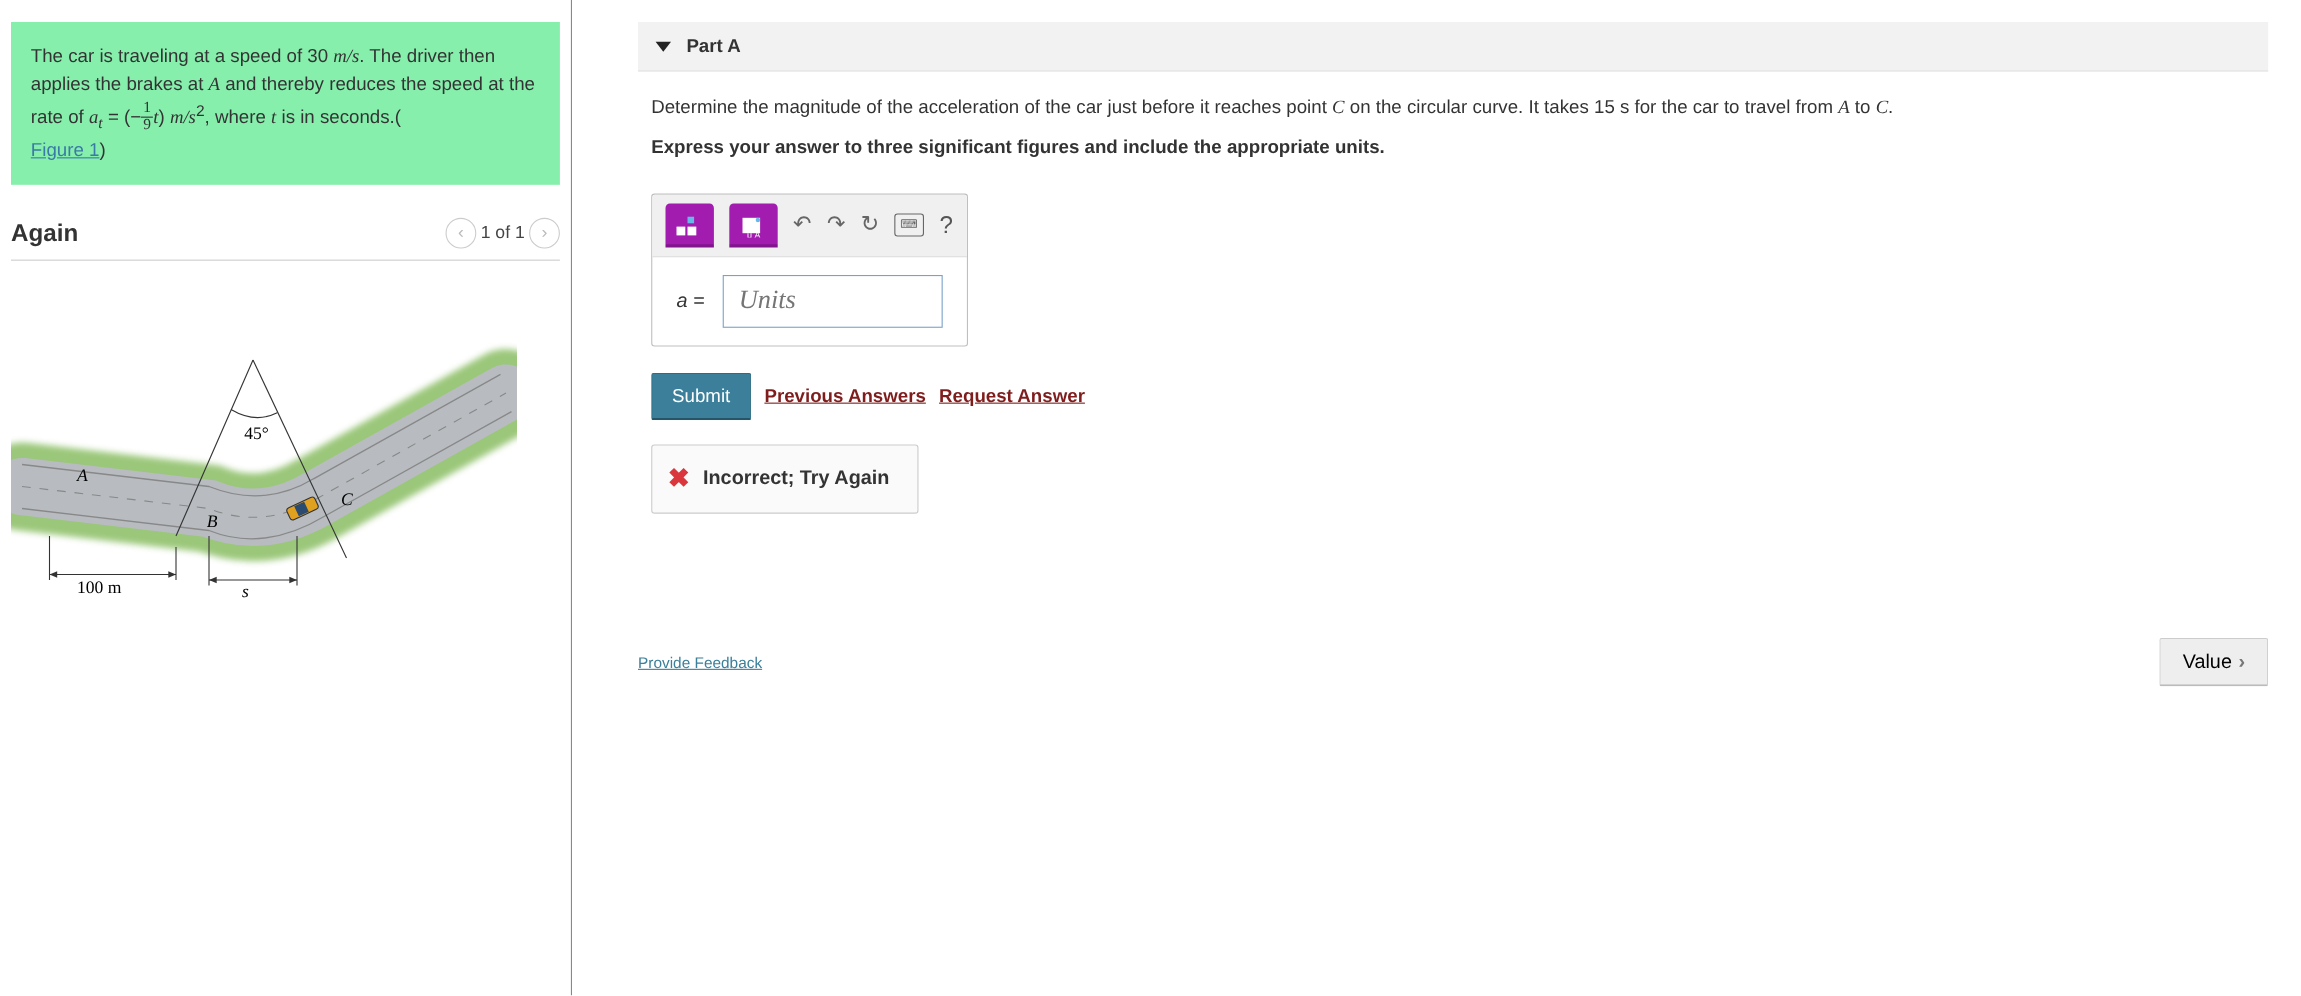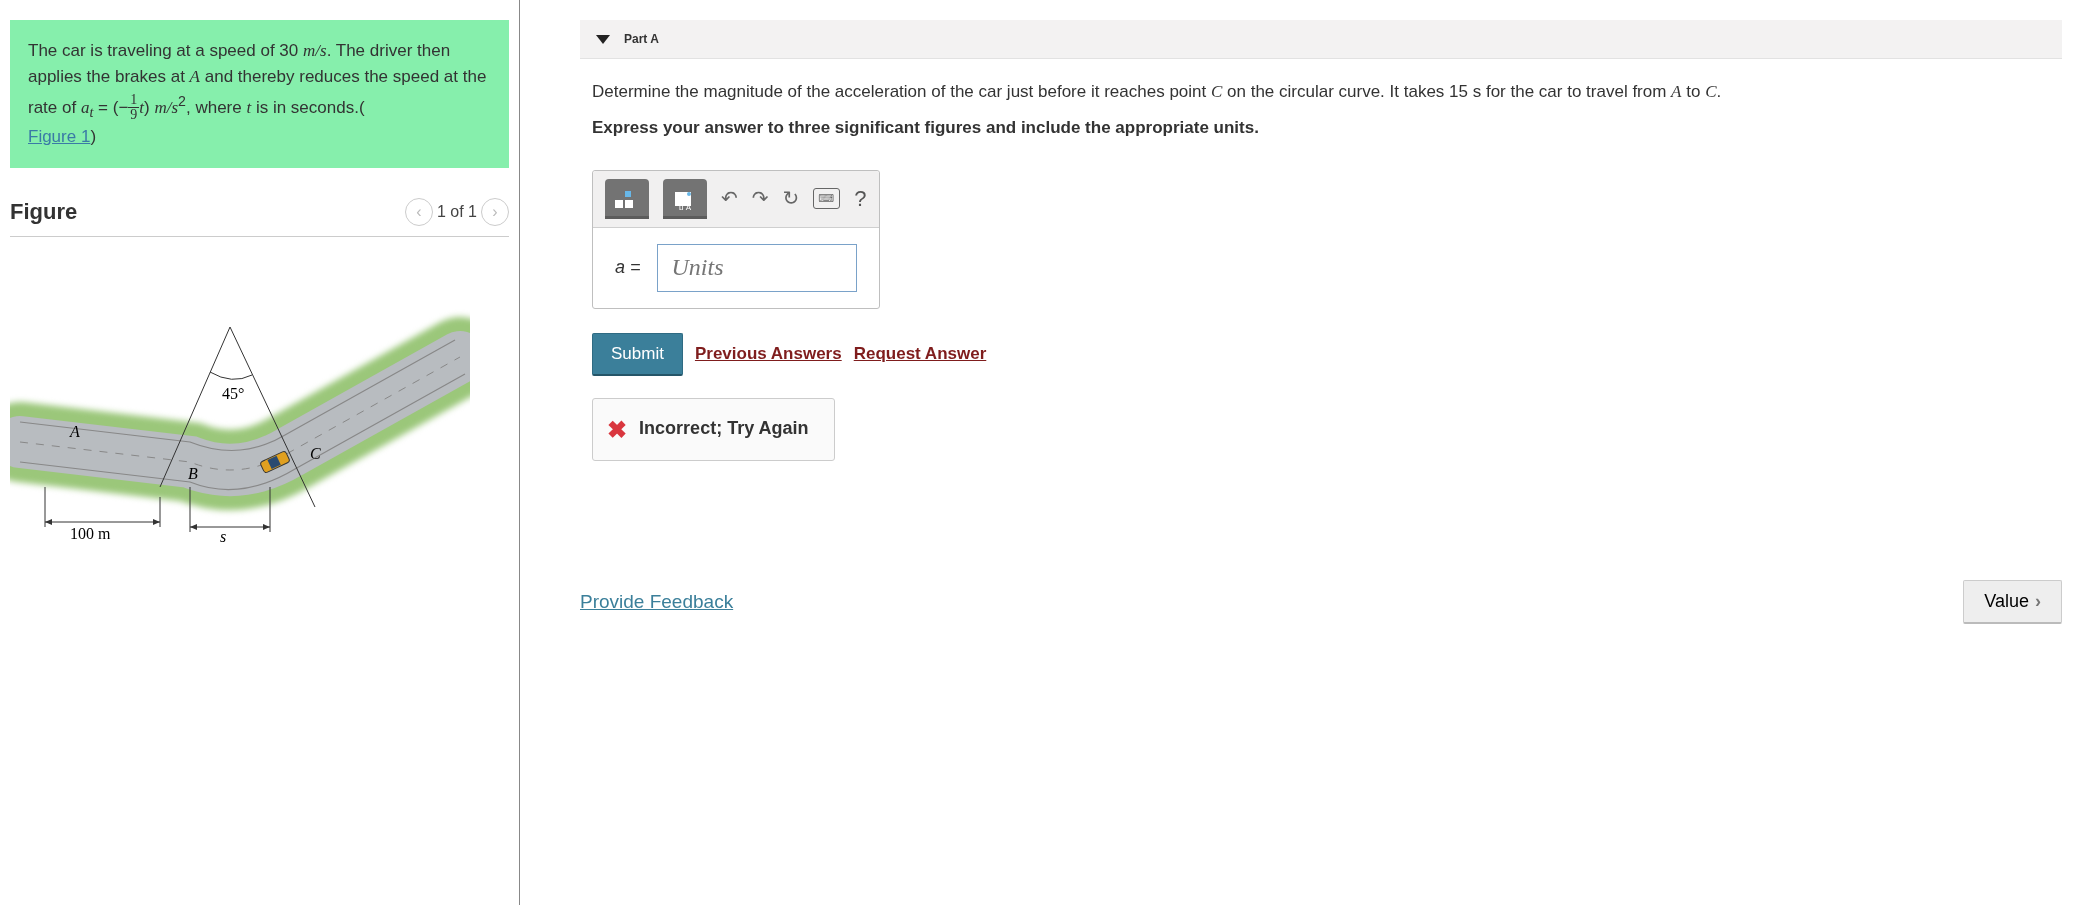--- a/index.html
+++ b/index.html
@@ -79,21 +79,21 @@
     padding: 12px 16px;
     border-bottom: 1px solid #e2e2e2;
     margin-bottom: 20px;
   }
   .part-header .caret {
     width: 0; height: 0;
     border-left: 7px solid transparent;
     border-right: 7px solid transparent;
     border-top: 9px solid #222;
   }
-  .part-header .title { font-weight: bold; font-size: 12px; }
+  .part-header .title { font-weight: bold; font-size: 17px; }
   .question-text {
     font-size: 17px;
     line-height: 1.55;
     padding-left: 12px;
   }
   .question-text p { margin-bottom: 10px; }
   .bold-instr { font-weight: bold; }
 
   .answer-box {
     border: 1px solid #bfbfbf;
@@ -106,21 +106,21 @@
     background: #f1f0f0;
     border-bottom: 1px solid #cfcfcf;
     padding: 8px 12px;
     display: flex;
     align-items: center;
     gap: 14px;
     border-radius: 3px 3px 0 0;
   }
   .tb-btn {
     width: 44px; height: 40px;
-    background: #737373;
+    background: #a21caf;
     border-radius: 4px 4px 0 0;
     display:flex;align-items:center;justify-content:center;
     color:#fff;font-size:12px;
     position:relative;
     box-shadow: inset 0 -3px 0 rgba(0,0,0,0.2);
   }
   .tb-icon {
     color:#666;font-size:20px;cursor:pointer;
   }
   .kb-icon {
@@ -195,21 +195,21 @@
     left: 60px; right: 30px;
     top: 560px;
     display: flex;
     align-items: center;
     justify-content: space-between;
     padding-top: 20px;
   }
   .provide-link {
     color: #3b7f9a;
     text-decoration: underline;
-    font-size: 19px;
+    font-size: 14px;
     cursor: pointer;
   }
   .next-btn {
     background: #eeeeee;
     border: 1px solid #ccc;
     border-bottom: 2px solid #bbb;
     padding: 10px 20px;
     font-size: 18px;
     border-radius: 2px;
     cursor: pointer;
@@ -224,21 +224,21 @@
 <body>
 
 <div class="left-panel">
 
   <div class="problem-box">
     <span>The car is traveling at a speed of 30 </span><span class="math-it">m/s</span><span>. The driver then applies the brakes at </span><span class="math-it">A</span><span> and thereby reduces the speed at the rate of </span><span class="math-it">a</span><sub class="math-it">t</sub><span> = (−</span><span class="frac"><span class="n">1</span><span class="d">9</span></span><span class="math-it">t</span><span>) </span><span class="math-it">m/s</span><sup>2</sup><span>, where </span><span class="math-it">t</span><span> is in seconds.(</span><br>
     <a href="#">Figure 1</a><span>)</span>
   </div>
 
   <div class="figure-header">
-    <h2>Figure</h2>
+    <h2>Again</h2>
     <div class="pager">
       <span class="nav">‹</span>
       <span>1 of 1</span>
       <span class="nav">›</span>
     </div>
   </div>
 
   <div class="figure-body">
     <svg class="road-svg" width="460" height="320" viewBox="0 0 460 320">
 

